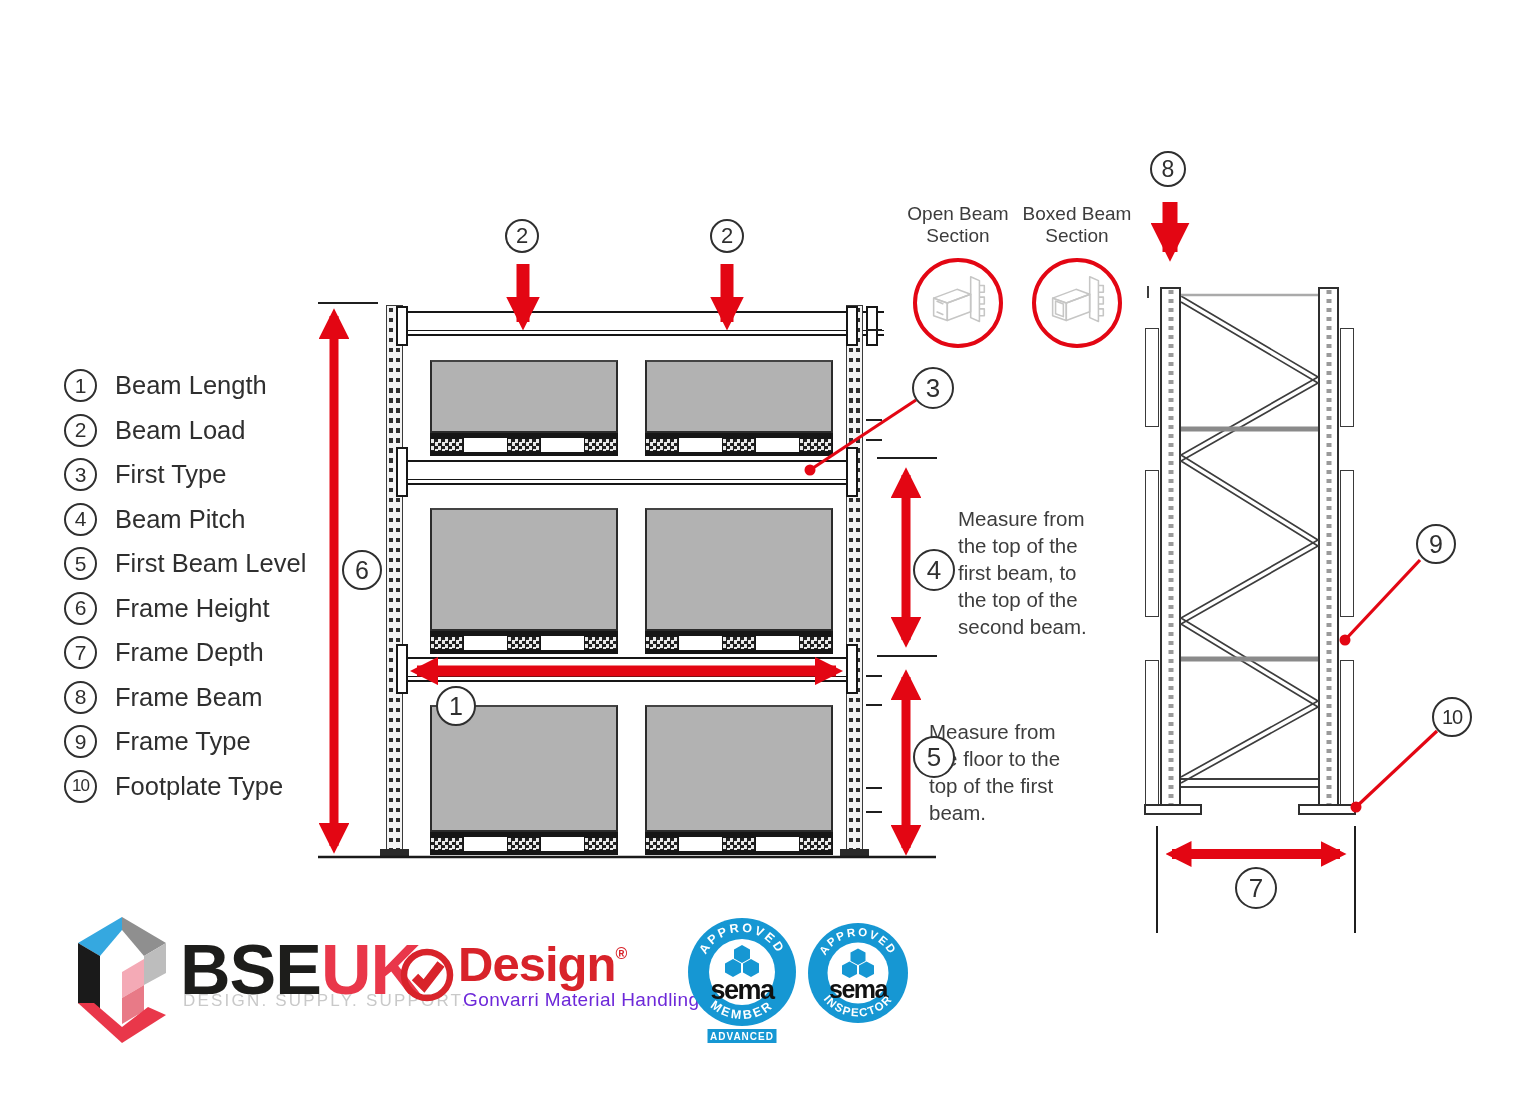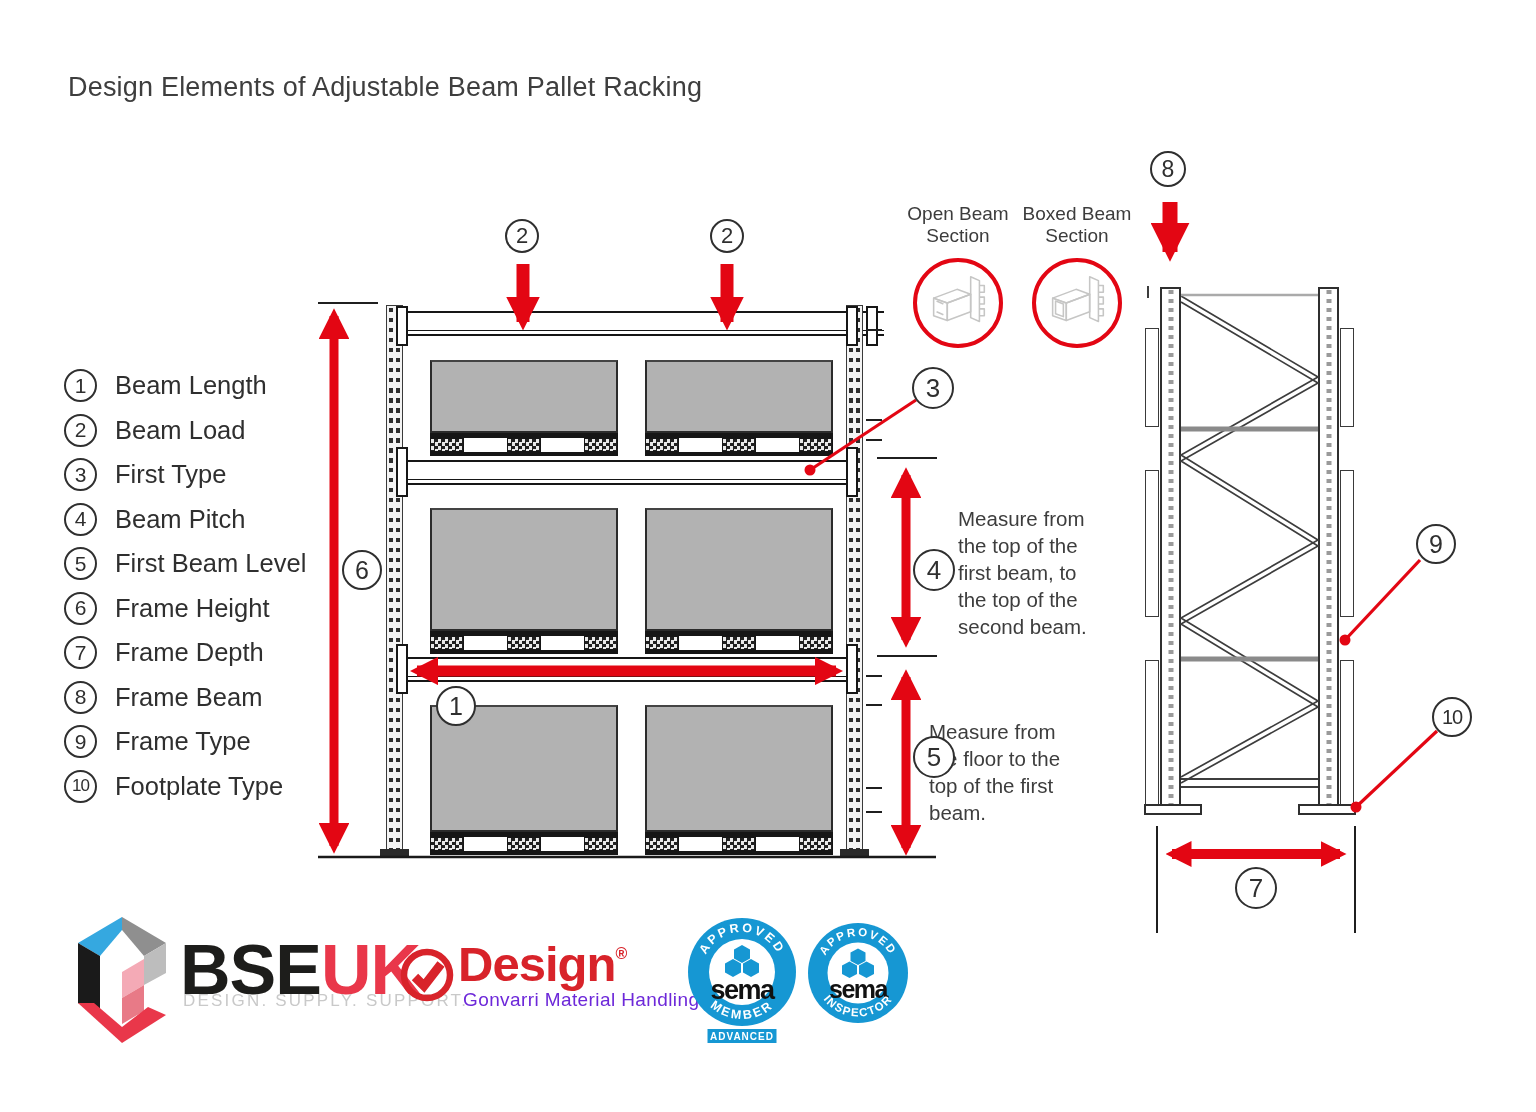--- a/index.html
+++ b/index.html
@@ -63,21 +63,20 @@
   .dex-sub{position:absolute;left:463px;top:989px;font-size:19px;color:#6d28d9;letter-spacing:.4px;white-space:nowrap;}
 
   svg{display:block;}
   .overlay{position:absolute;left:0;top:0;z-index:50;pointer-events:none;}
 </style>
 </head>
 <body>
 
 <div id="canvas">
 
-  <div class="title">Design Elements of Adjustable Beam Pallet Racking</div>
 
   <div class="legend">
     <div class="legend-row">
       <div class="lc">1</div>
       <div class="legend-label">Beam Length</div>
     </div>
     <div class="legend-row">
       <div class="lc">2</div>
       <div class="legend-label">Beam Load</div>
     </div>

